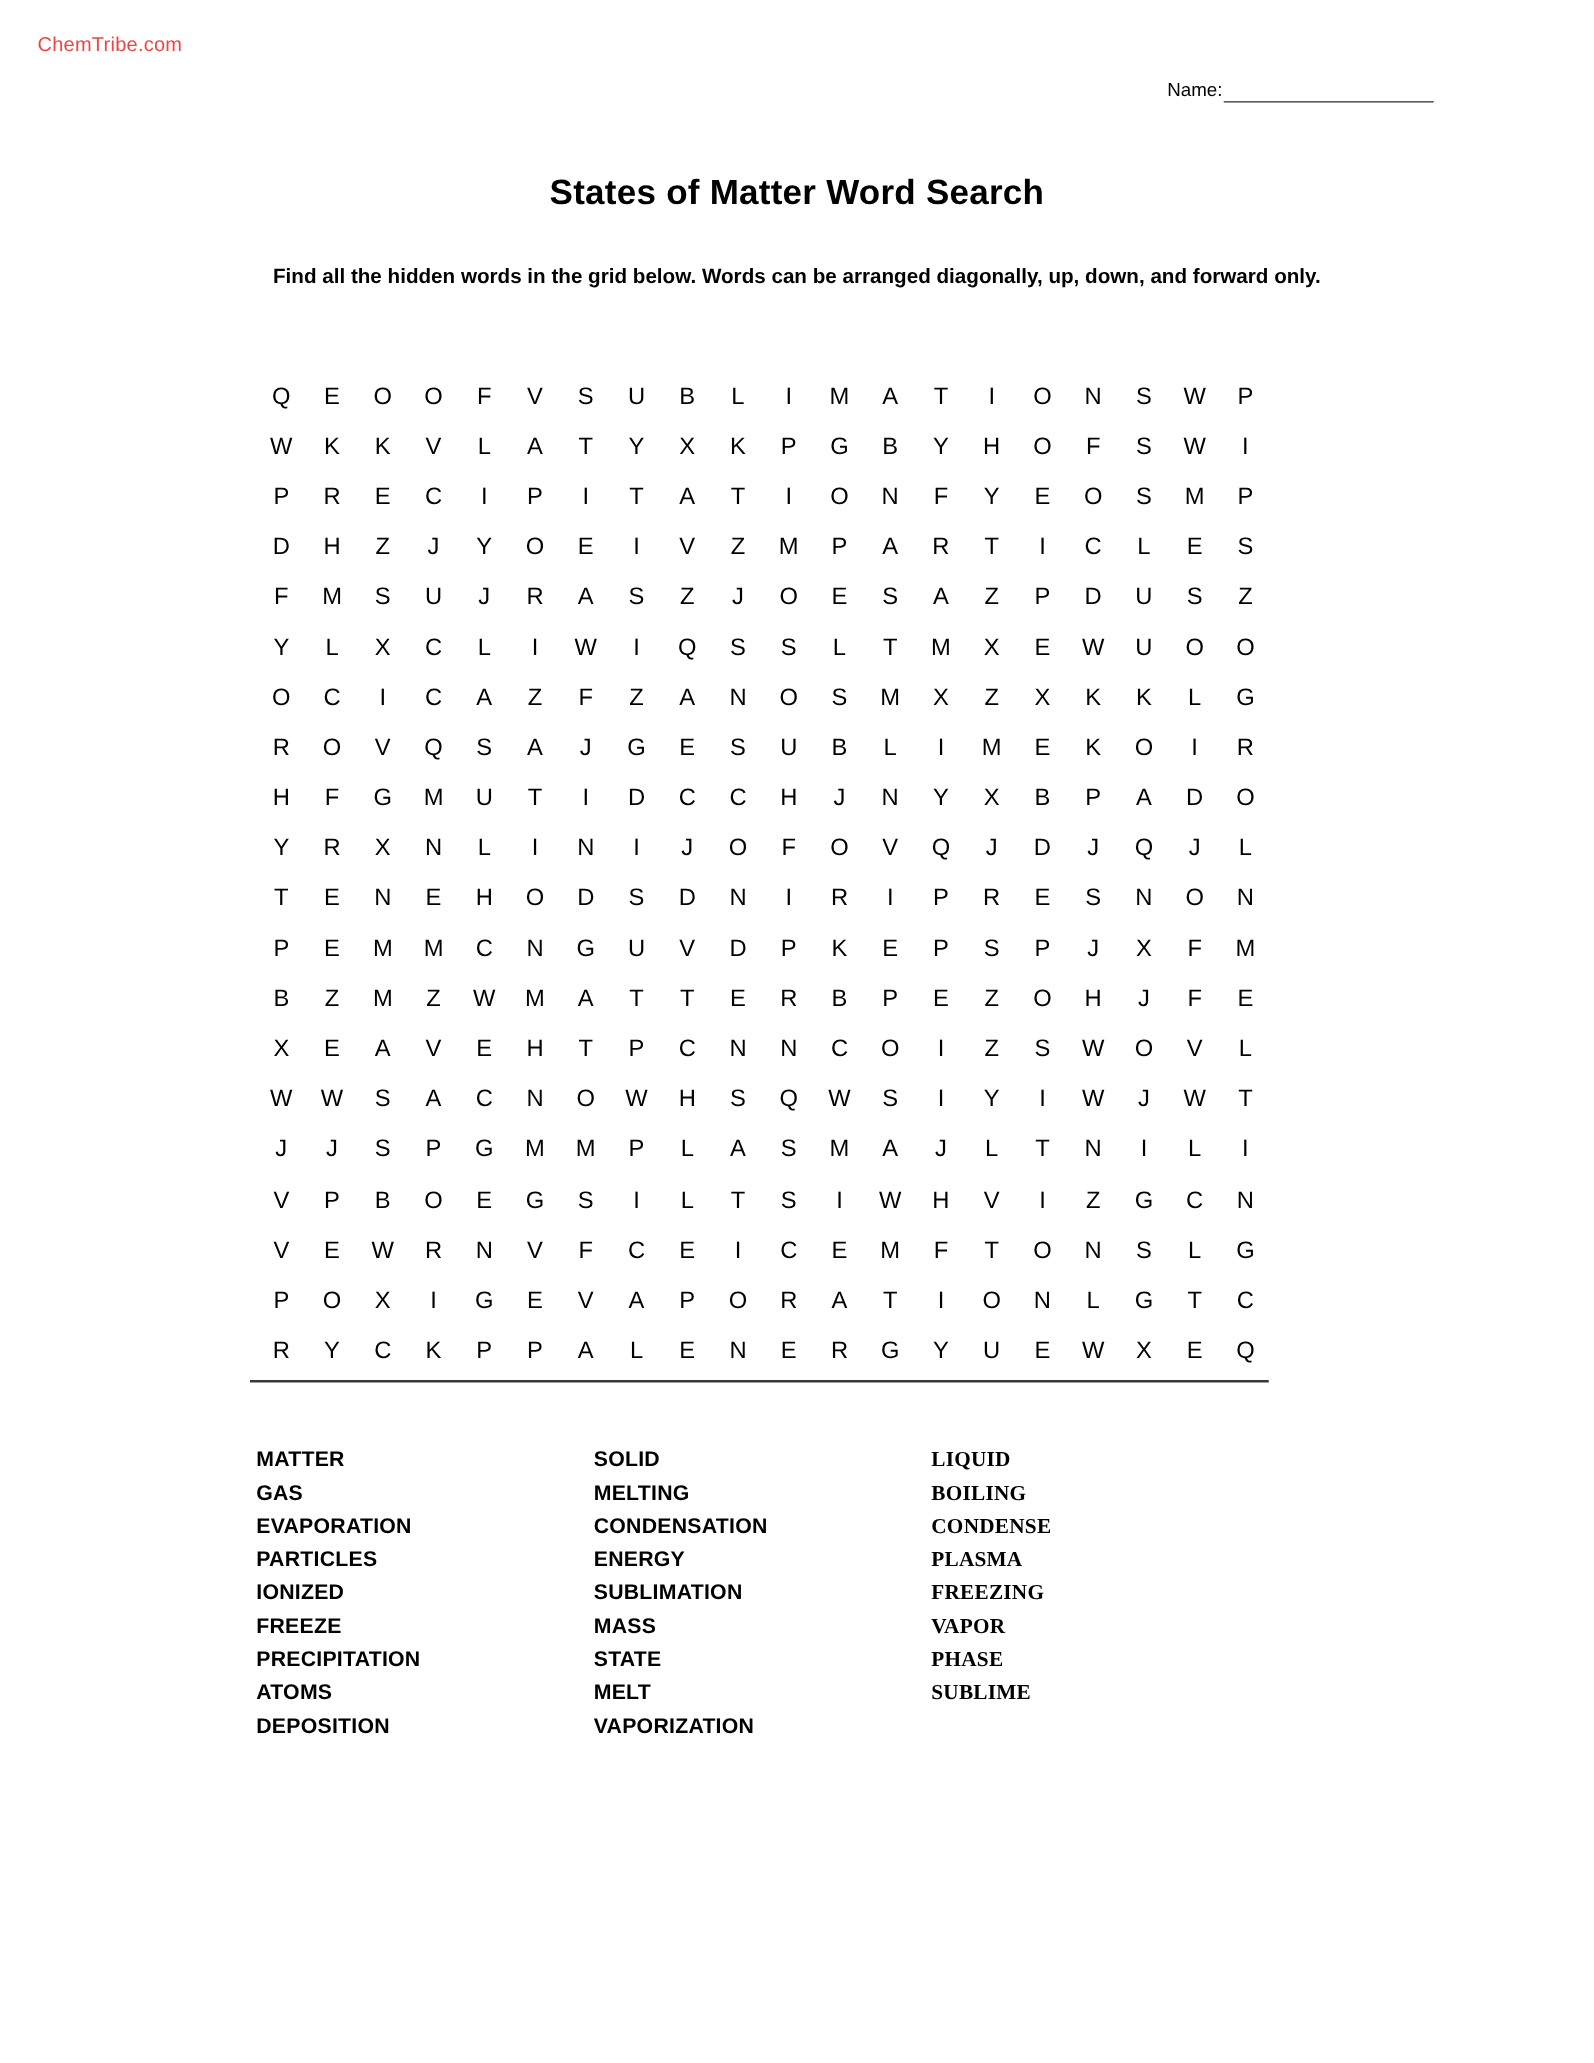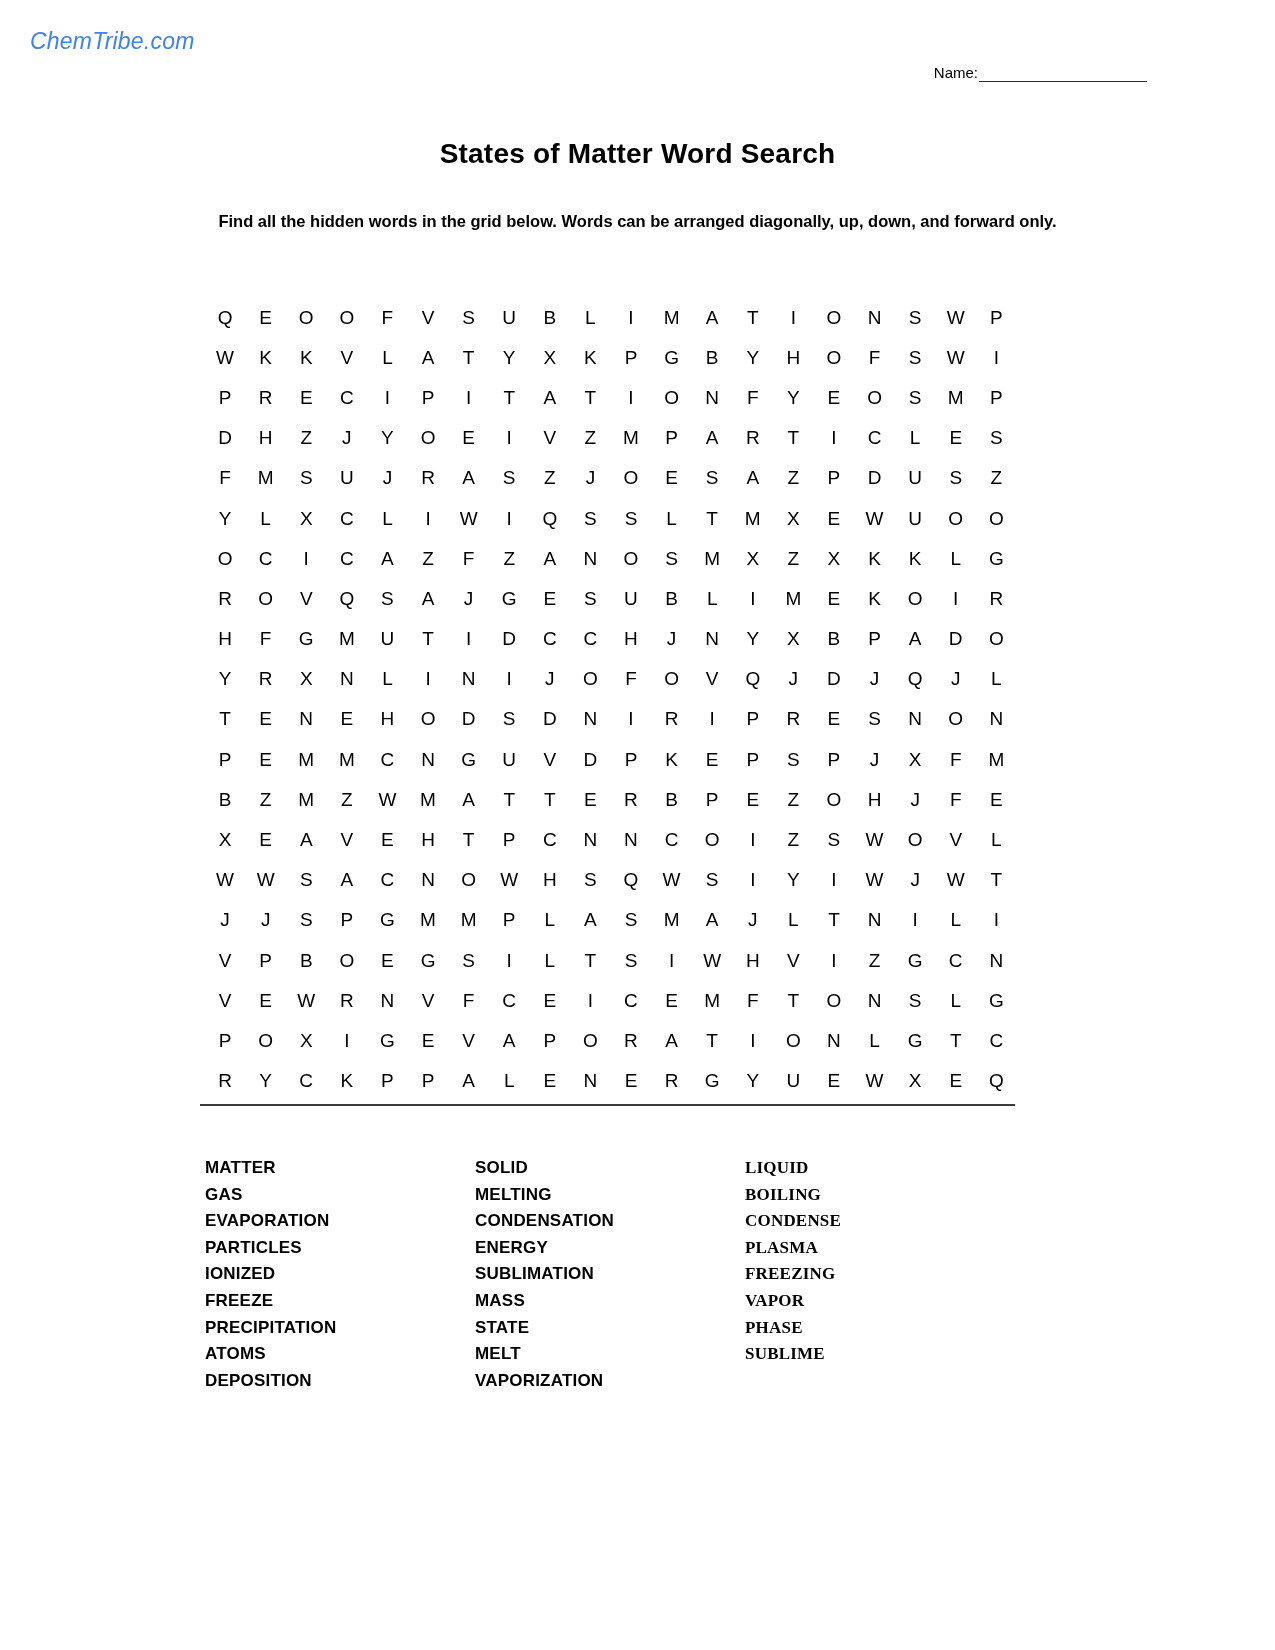--- a/index.html
+++ b/index.html
@@ -14,24 +14,23 @@
     color: #000000;
     position: relative;
     overflow: hidden;
   }
 
   
   .site-brand {
     position: absolute;
     left: 30px;
     top: 28px;
-    font-size: 23px;
+    font-size: 16px;
     letter-spacing: 0.2px;
-    color: #3b82f6;
-    font-style: italic;
+    color: #ef4444;
   }
 
   .name-row {
     position: absolute;
     right: 128px;
     top: 63px;
     display: flex;
     align-items: flex-end;
     font-size: 15px;
   }

